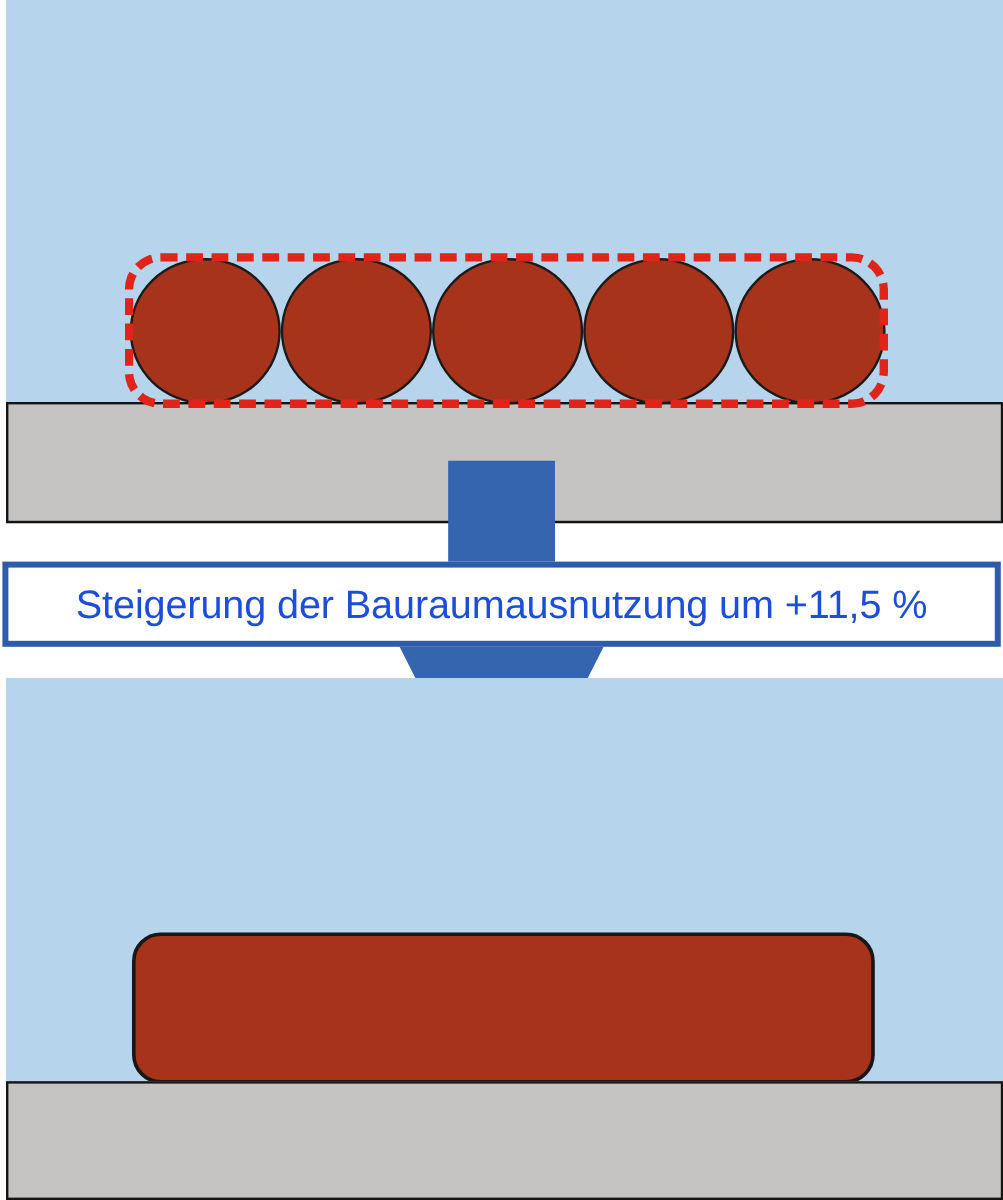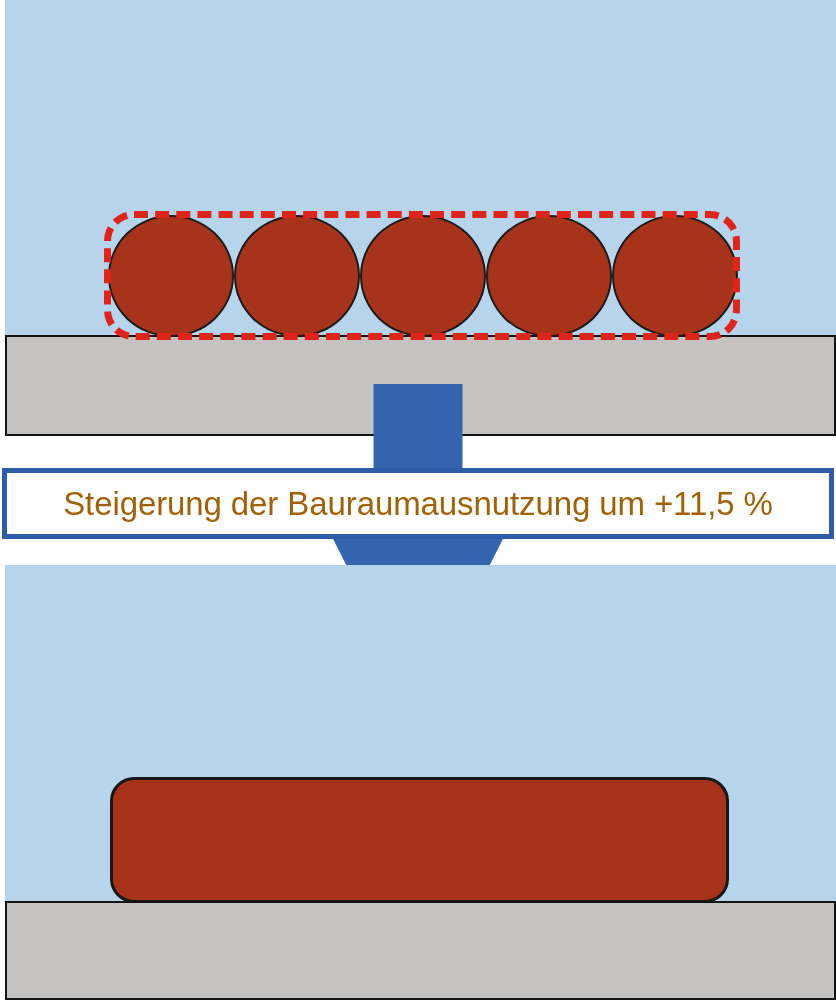--- a/index.html
+++ b/index.html
@@ -111,21 +111,21 @@
     height: 71px;
     background: #ffffff;
     border: 5px solid #2e5ca8;
     box-sizing: border-box;
     display: flex;
     align-items: center;
     justify-content: center;
   }
   .callout-text {
     font-size: 33px;
-    color: #a16207;
+    color: #1d4ed8;
     white-space: nowrap;
     letter-spacing: -0.1px;
   }
 
   
   .slab {
     position: absolute;
     left: 110px;
     top: 777px;
     width: 619px;

